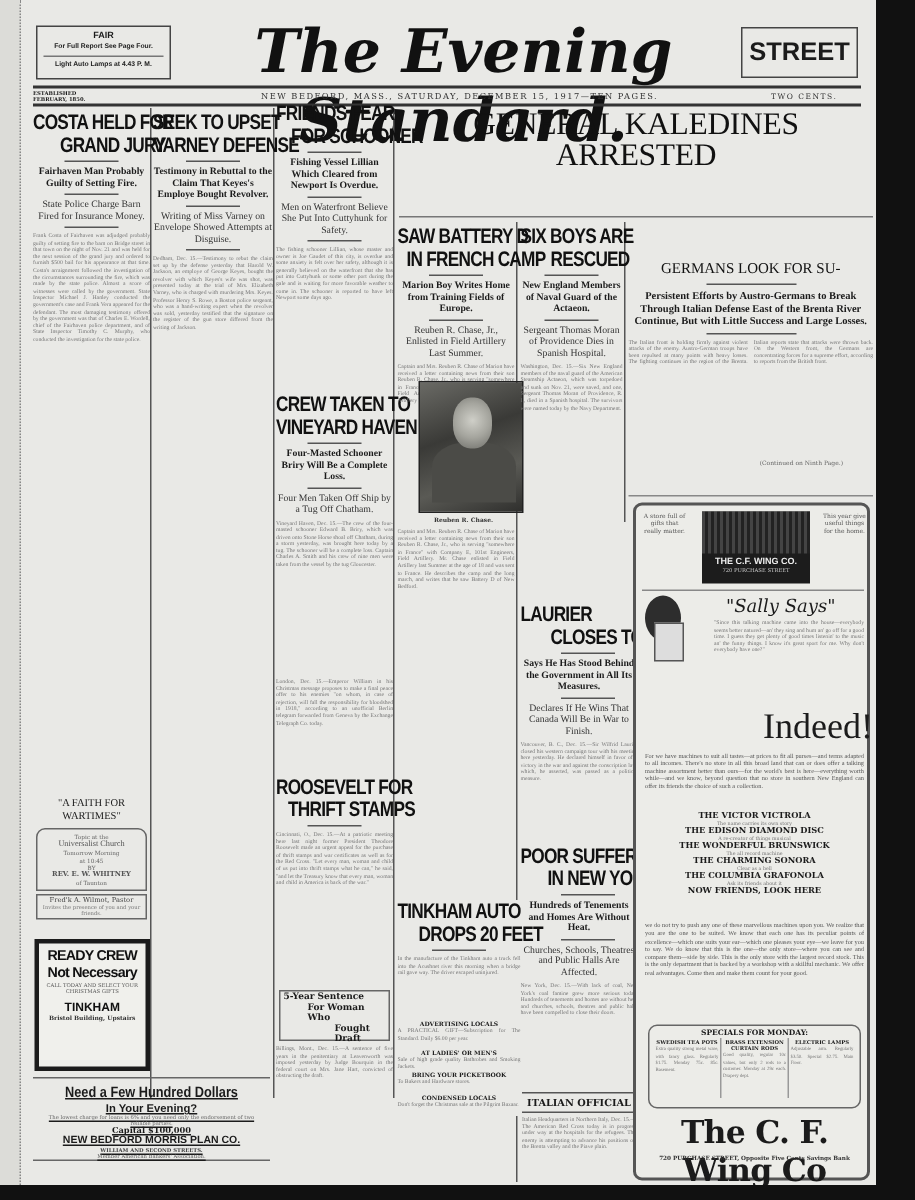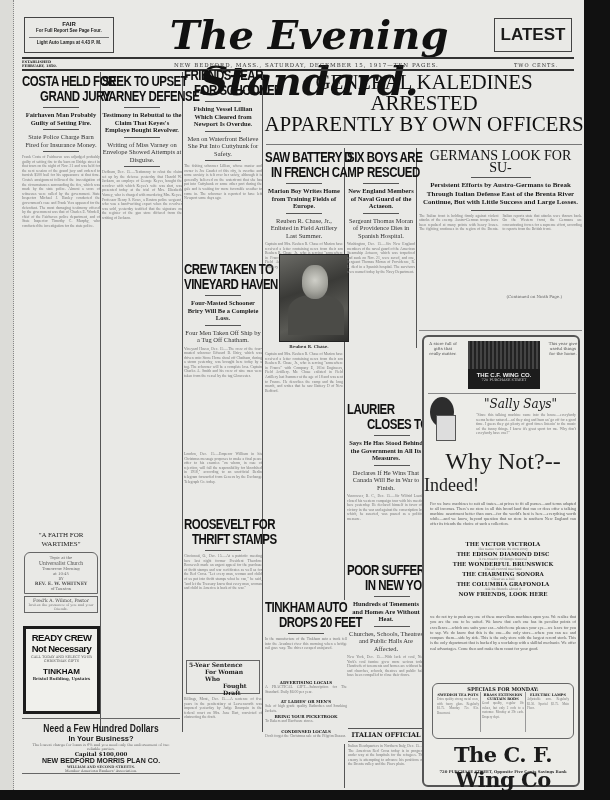--- a/index.html
+++ b/index.html
@@ -48,21 +48,21 @@
 
 <div class="edge-left"></div>
 <div class="page">
 
   <div class="abs weather">
     <div class="w1">FAIR</div>
     <div class="w2">For Full Report See Page Four.</div>
     <div class="w3">Light Auto Lamps at 4.43 P. M.</div>
   </div>
   <div class="abs masthead">The Evening Standard.</div>
-  <div class="abs latest">LATEST</div>
+  <div class="abs latest">STREET</div>
 
   <div class="rule" style="left:8px; top:57px; width:552px; height:2px;"></div>
   <div class="abs established" style="width:40px;">ESTABLISHED FEBRUARY, 1850.</div>
   <div class="abs date-center">NEW BEDFORD, MASS., SATURDAY, DECEMBER 15, 1917—TEN PAGES.</div>
   <div class="abs price">TWO CENTS.</div>
   <div class="rule" style="left:8px; top:69px; width:552px; height:2px;"></div>
 
   <div class="vrule" style="left:86px; top:72px; height:660px;"></div>
   <div class="vrule" style="left:168px; top:72px; height:660px;"></div>
   <div class="vrule" style="left:248px; top:72px; height:660px;"></div>
@@ -100,23 +100,23 @@
   <div class="abs ad-dark" style="left:9px; top:626px; width:77px; height:88px; padding:3px;">
     <div style="background:#f0f0ec; color:#111; height:100%; text-align:center; padding-top:3px;">
       <div style="font-family:'Liberation Sans',sans-serif; font-weight:bold; font-size:9.5px; line-height:11px; letter-spacing:-0.5px;">READY CREW</div>
       <div style="font-family:'Liberation Sans',sans-serif; font-weight:bold; font-size:9.5px; line-height:11px; letter-spacing:-0.5px;">Not Necessary</div>
       <div style="font-size:3.5px; color:#555; padding:1px 4px;">CALL TODAY AND SELECT YOUR CHRISTMAS GIFTS</div>
       <div style="font-family:'Liberation Sans',sans-serif; font-weight:bold; font-size:8px; margin-top:3px;">TINKHAM</div>
       <div style="font-size:4px; font-weight:bold; color:#333;">Bristol Building, Upstairs</div>
     </div>
   </div>
 
-  <div class="abs" style="left:8px; top:718px; width:158px; height:56px; border-top:1px solid #666; border-bottom:1px solid #666; text-align:center;">
+  <div class="abs" style="left:8px; top:718px; width:158px; height:56px; border-top:1px solid #666; border-bottom:1px solid #666; text-align:center;text-decoration:underline;">
     <div style="font-family:'Liberation Sans',sans-serif; font-weight:bold; font-size:10px; line-height:11px; margin-top:4px; transform:scaleX(0.85);">Need a Few Hundred Dollars</div>
-    <div style="font-family:'Liberation Sans',sans-serif; font-weight:bold; font-size:7.5px; line-height:9px;">In Your Business?</div>
+    <div style="font-family:'Liberation Sans',sans-serif; font-weight:bold; font-size:7.5px; line-height:9px;">In Your Evening?</div>
     <div style="font-size:3.5px; color:#666; padding:0 10px;">The lowest charge for loans is 6% and you need only the endorsement of two reliable parties.</div>
     <div style="font-weight:bold; font-size:5.5px;">Capital $100,000</div>
     <div style="font-family:'Liberation Sans',sans-serif; font-weight:bold; font-size:7px; line-height:8px;">NEW BEDFORD MORRIS PLAN CO.</div>
     <div style="font-size:3.5px; font-weight:bold; color:#444;">WILLIAM AND SECOND STREETS.</div>
     <div style="font-size:3.5px; color:#555;">Member American Bankers' Association.</div>
   </div>
 
   <div class="abs" style="left:88px; top:74px; width:80px;">
     <div class="col-head">SEEK TO UPSET</div>
     <div class="col-head">VARNEY DEFENSE</div>
@@ -160,21 +160,20 @@
 
   <div class="abs" style="left:172px; top:660px; width:74px; height:34px; border:1px solid #666;">
     <div style="font-weight:bold; font-size:6px; line-height:7px; padding-left:2px;">5-Year Sentence</div>
     <div style="font-weight:bold; font-size:6px; line-height:7px; padding-left:18px;">For Woman Who</div>
     <div style="font-weight:bold; font-size:6px; line-height:7px; padding-left:36px;">Fought Draft</div>
   </div>
   <div class="abs body-text" style="left:170px; top:697px; width:78px; height:90px;">Billings, Mont., Dec. 15.—A sentence of five years in the penitentiary at Leavenworth was imposed yesterday by Judge Bourquin in the federal court on Mrs. Jane Hart, convicted of obstructing the draft.</div>
 
   <div class="abs big-head">
     <div>GENERAL KALEDINES ARRESTED</div>
-    <div>APPARENTLY BY OWN OFFICERS</div>
   </div>
   <div class="rule" style="left:252px; top:144px; width:316px; background:#777;"></div>
 
   <div class="abs" style="left:251px; top:150px; width:78px;">
     <div class="col-head">SAW BATTERY D</div>
     <div class="col-head" style="margin-left:6px;">IN FRENCH CAMP</div>
     <div class="short-rule"></div>
     <div class="deck">Marion Boy Writes Home from Training Fields of Europe.</div>
     <div class="short-rule"></div>
     <div class="subdeck">Reuben R. Chase, Jr., Enlisted in Field Artillery Last Summer.</div>
@@ -230,21 +229,21 @@
     <div class="body-text" style="height:14px;">A PRACTICAL GIFT—Subscription for The Standard. Daily $6.00 per year.</div>
     <div style="font-size:4px; font-weight:bold; text-align:center;">AT LADIES' OR MEN'S</div>
     <div class="body-text" style="height:10px;">Sale of high grade quality Bathrobes and Smoking Jackets.</div>
     <div style="font-size:4px; font-weight:bold; text-align:center;">BRING YOUR PICKETBOOK</div>
     <div class="body-text" style="height:10px;">To Bakers and Hardware stores.</div>
     <div style="font-size:4px; font-weight:bold; text-align:center;">CONDENSED LOCALS</div>
     <div class="body-text" style="height:10px;">Don't forget the Christmas sale at the Pilgrim Bazaar.</div>
   </div>
 
   <div class="abs" style="left:405px; top:150px; width:163px; text-align:center;">
-    <div style="font-family:'Liberation Serif',serif; font-size:14px; line-height:12px; color:#111;">GERMANS LOOK FOR SU-</div>
+    <div style="font-family:'Liberation Serif',serif; font-size:10px; line-height:12px; color:#111;margin-top:24px;">GERMANS LOOK FOR SU-</div>
     <div class="short-rule" style="width:60px;"></div>
     <div style="font-family:'Liberation Serif',serif; font-weight:bold; font-size:7px; line-height:8.5px; padding:0 2px;">Persistent Efforts by Austro-Germans to Break Through Italian Defense East of the Brenta River Continue, But with Little Success and Large Losses.</div>
     <div class="short-rule" style="width:60px;"></div>
     <div class="body-text" style="height:80px; column-count:2; column-gap:4px; text-align:justify;">The Italian front is holding firmly against violent attacks of the enemy. Austro-German troops have been repulsed at many points with heavy losses. The fighting continues in the region of the Brenta. Italian reports state that attacks were thrown back. On the Western front, the Germans are concentrating forces for a supreme effort, according to reports from the British front.</div>
     <div style="font-size:4px; color:#666; text-align:right; padding-right:20px;">(Continued on Ninth Page.)</div>
   </div>
   <div class="rule" style="left:405px; top:330px; width:163px; background:#888;"></div>
 
   <div class="abs ad-box" style="left:408px; top:335px; width:158px; height:452px; border-radius:6px; border:2px solid #555;">
 
@@ -255,22 +254,21 @@
       <div style="font-size:3.5px; color:#ccc;">720 PURCHASE STREET</div>
     </div>
     <div class="abs" style="left:124px; top:4px; width:30px; font-size:4px; color:#555; text-align:center; line-height:5px;">This year give useful things for the home.</div>
     <div class="rule" style="left:4px; top:56px; width:148px; background:#888;"></div>
 
     <div class="abs" style="left:6px; top:60px; width:24px; height:30px; border-radius:50%; background:#2d2d2d;"></div>
     <div class="abs" style="left:12px; top:78px; width:20px; height:26px; border:1px solid #555; background:#ddd;"></div>
     <div class="abs" style="left:60px; top:60px; font-family:'DejaVu Serif',serif; font-style:italic; font-size:12px;">"Sally Says"</div>
     <div class="abs body-text" style="left:52px; top:76px; width:100px; height:36px;">"Since this talking machine came into the house—everybody seems better natured—an' they sing and hum an' go off for a good time. I guess they get plenty of good times listenin' to the music an' the funny things. I know it's great sport for me. Why don't everybody have one?"</div>
 
-    <div class="abs" style="left:0; top:112px; width:158px; text-align:center; font-family:'Liberation Serif',serif; font-size:24px; line-height:24px;">Why Not?--</div>
-    <div class="abs" style="left:0; top:136px; width:158px; text-align:left; font-family:'Liberation Serif',serif; font-size:18px; line-height:24px;">Indeed!</div>
+    <div class="abs" style="left:0; top:136px; width:158px; text-align:right; font-family:'Liberation Serif',serif; font-size:24px; line-height:24px;">Indeed!</div>
 
     <div class="abs body-text" style="left:6px; top:164px; width:146px; height:38px; color:#555; font-size:4.2px; line-height:5px;">For we have machines to suit all tastes—at prices to fit all purses—and terms adapted to all incomes. There's no store in all this broad land that can or does offer a talking machine assortment better than ours—for the world's best is here—everything worth while—and we know, beyond question that no store in southern New England can offer its friends the choice of such a collection.</div>
 
     <div class="abs" style="left:0; top:204px; width:158px; text-align:center;">
       <div style="font-weight:bold; font-size:5.5px; line-height:6px;">THE VICTOR VICTROLA</div>
       <div style="font-size:3.2px; color:#777; line-height:4px;">The name carries its own story</div>
       <div style="font-weight:bold; font-size:5.5px; line-height:6px;">THE EDISON DIAMOND DISC</div>
       <div style="font-size:3.2px; color:#777; line-height:4px;">A re-creator of things musical</div>
       <div style="font-weight:bold; font-size:5.5px; line-height:6px;">THE WONDERFUL BRUNSWICK</div>
       <div style="font-size:3.2px; color:#777; line-height:4px;">The all record machine</div>

